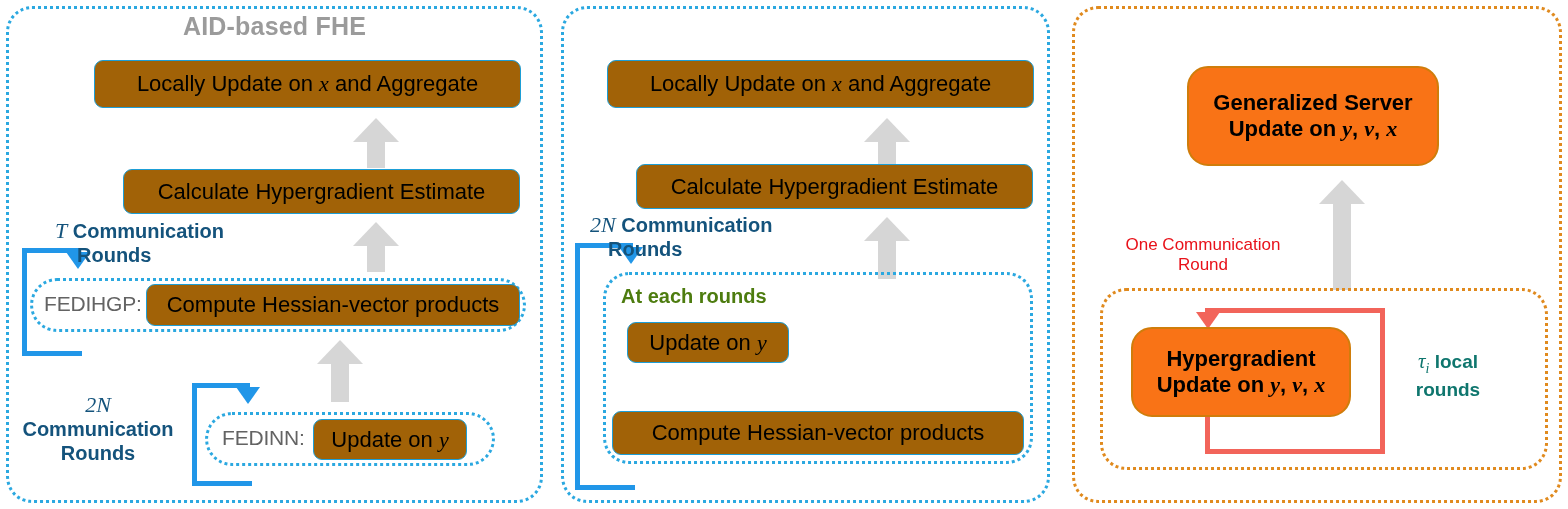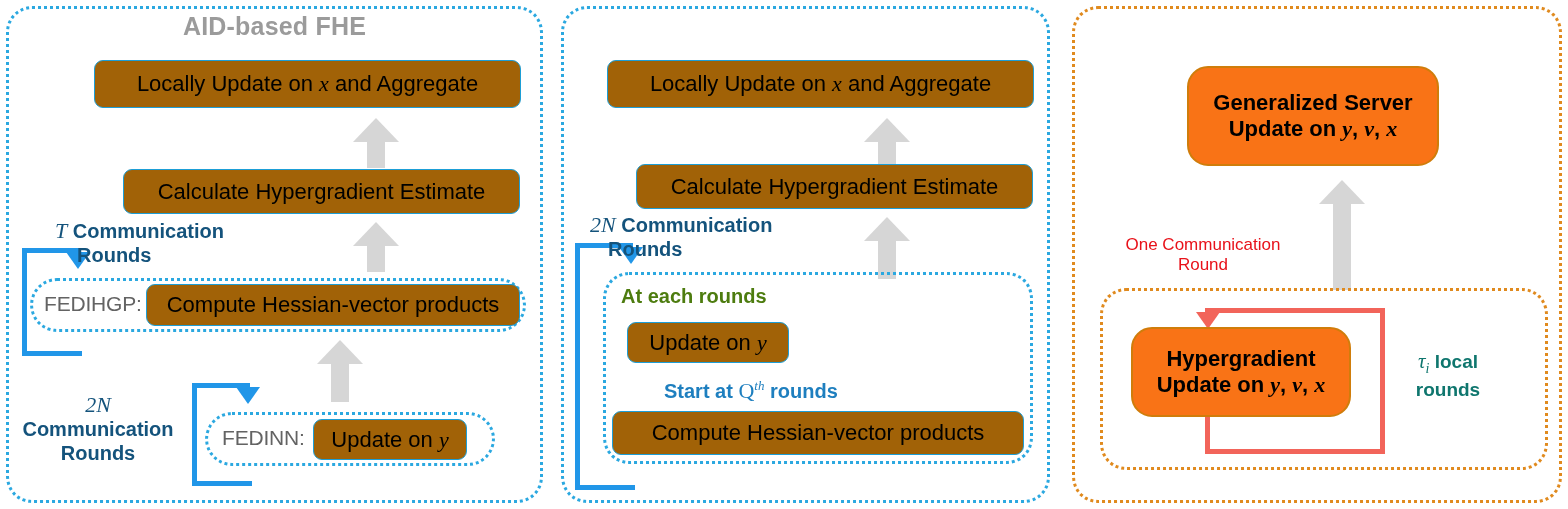--- a/index.html
+++ b/index.html
@@ -252,23 +252,20 @@
   </div>
 
   <div class="subgroup" style="left:603px; top:272px; width:430px; height:192px; border-radius:26px;"></div>
 
   <div class="label" style="left:621px; top:285px; color:#4d7c0f;">At each rounds</div>
 
   <div class="pill blue" style="left:627px; top:322px; width:162px; height:41px;">
     <span>Update on&nbsp;<span class="v">y</span></span>
   </div>
 
-  <div class="label" style="left:664px; top:378px; color:#1E7FBF;">
-    Start at <span class="mu">Q</span><sup style="font-family:'Liberation Serif',serif; font-style:italic; font-weight:normal; font-size:13px;">th</sup> rounds
-  </div>
 
   <div class="pill blue" style="left:612px; top:411px; width:412px; height:44px;">
     <span>Compute Hessian-vector products</span>
   </div>
 
   <div class="panel orange" style="left:1072px; top:6px; width:490px; height:497px;">
   </div>
 
   <div class="pill orange" style="left:1187px; top:66px; width:252px; height:100px; flex-direction:column;">
     <div>Generalized Server</div>

